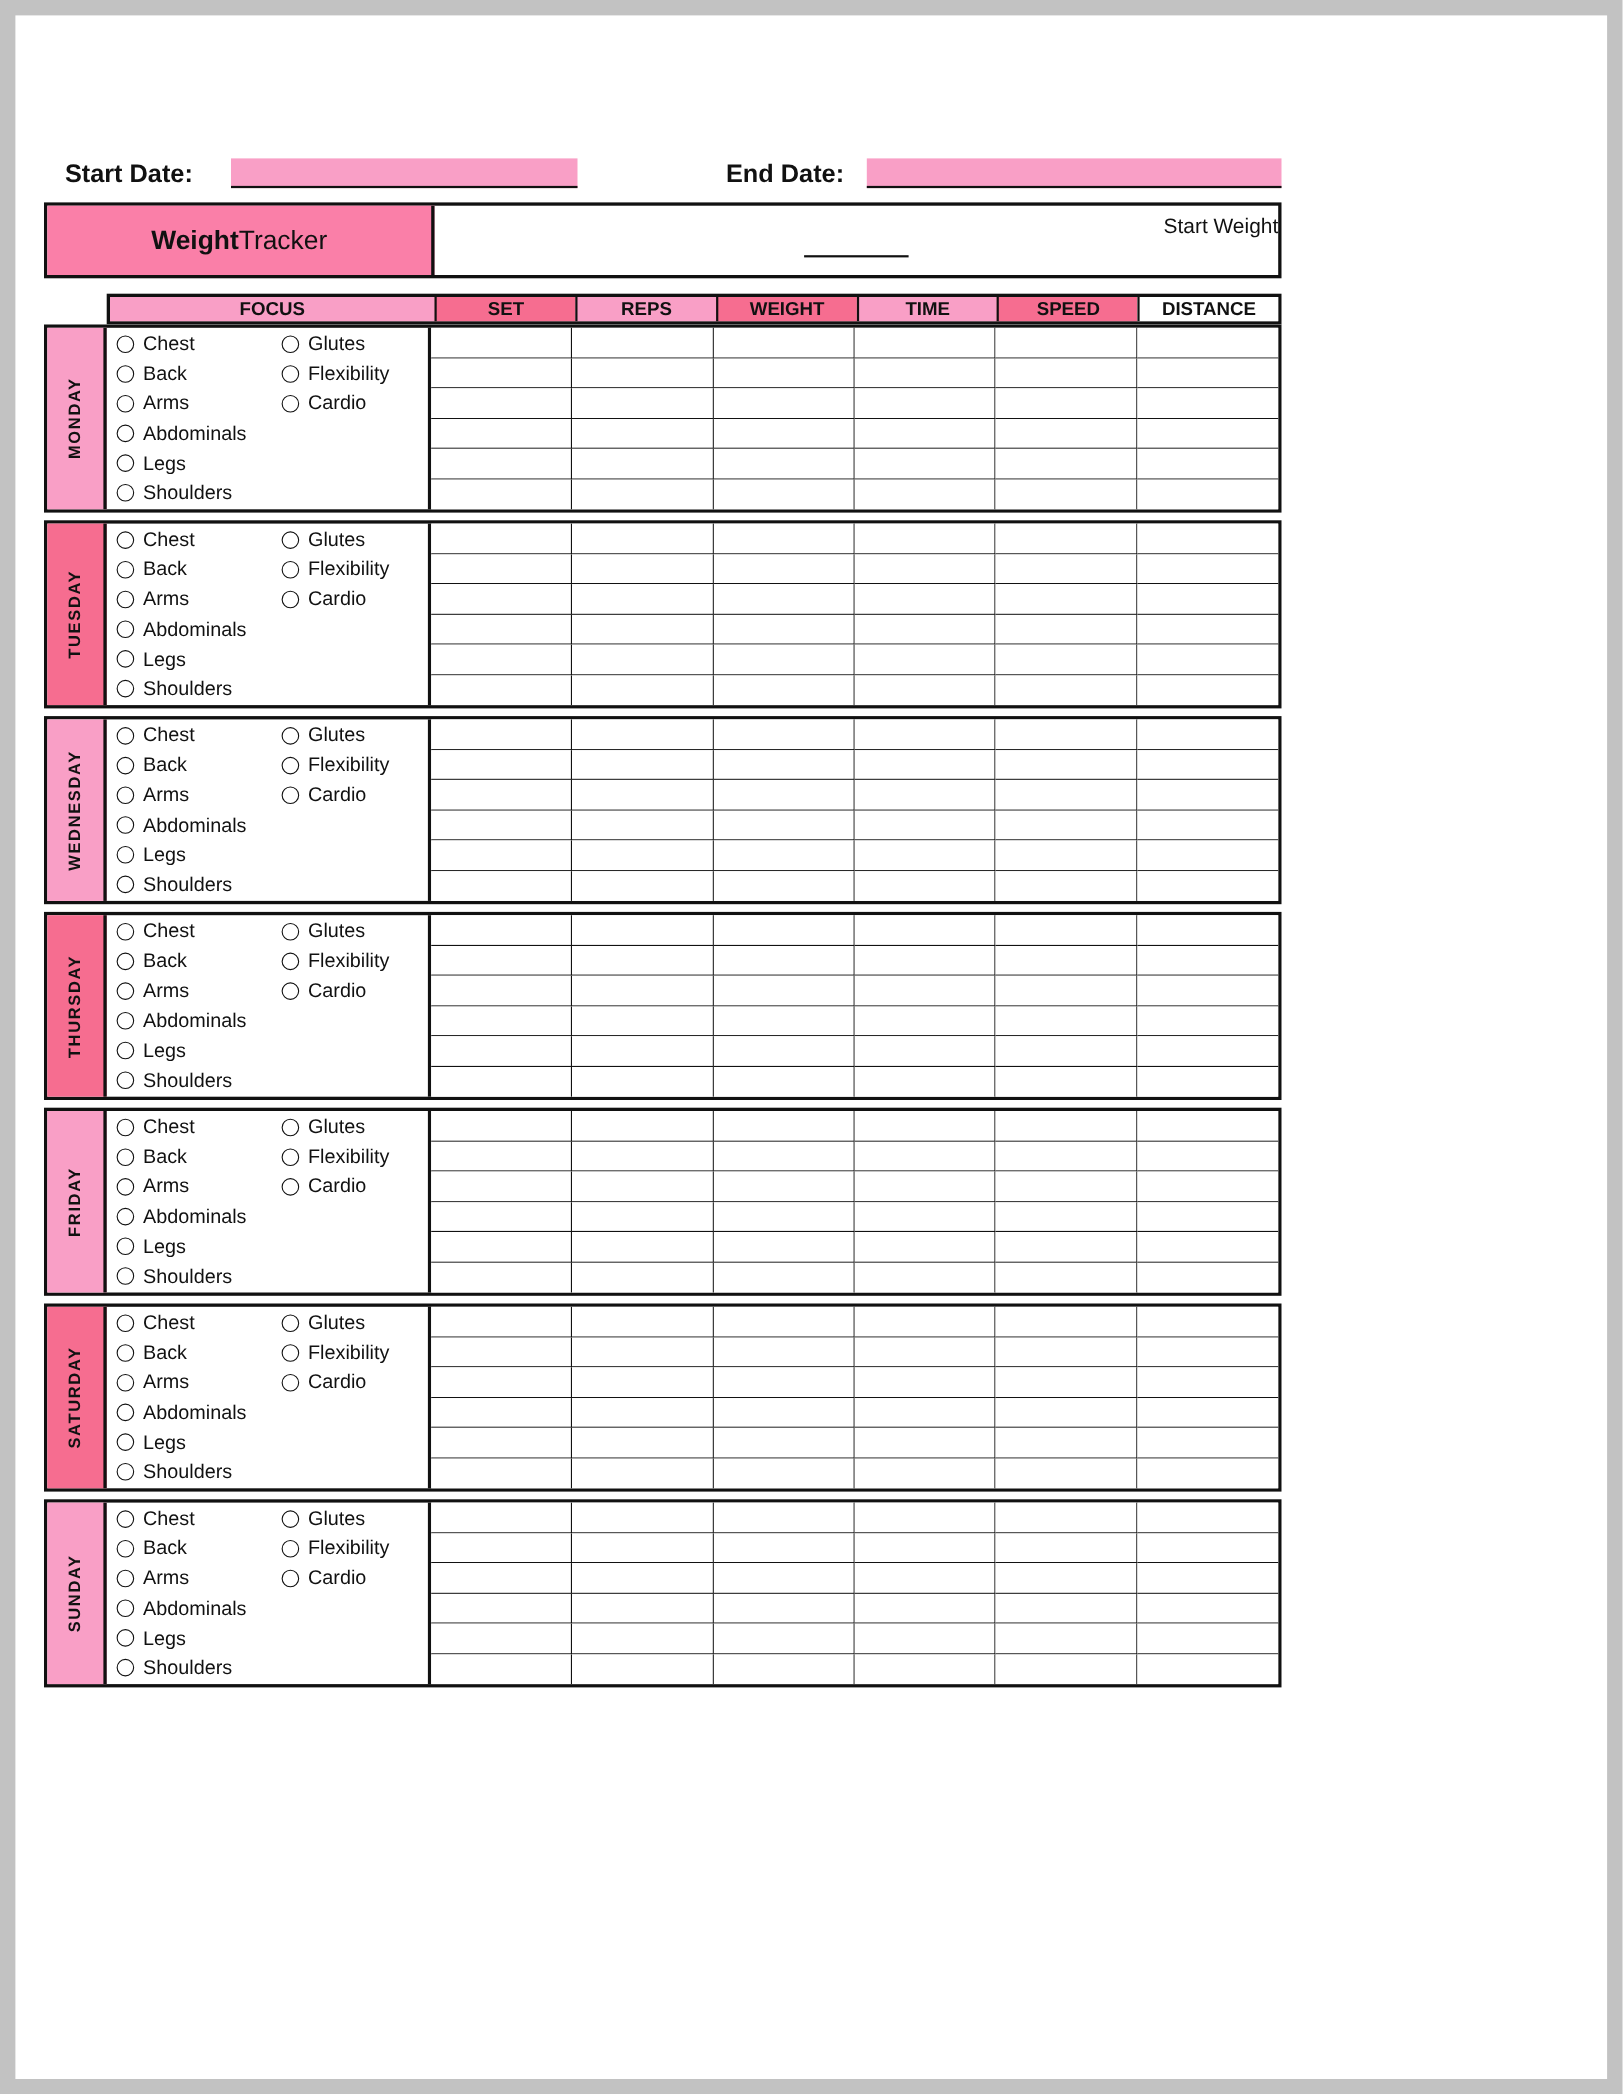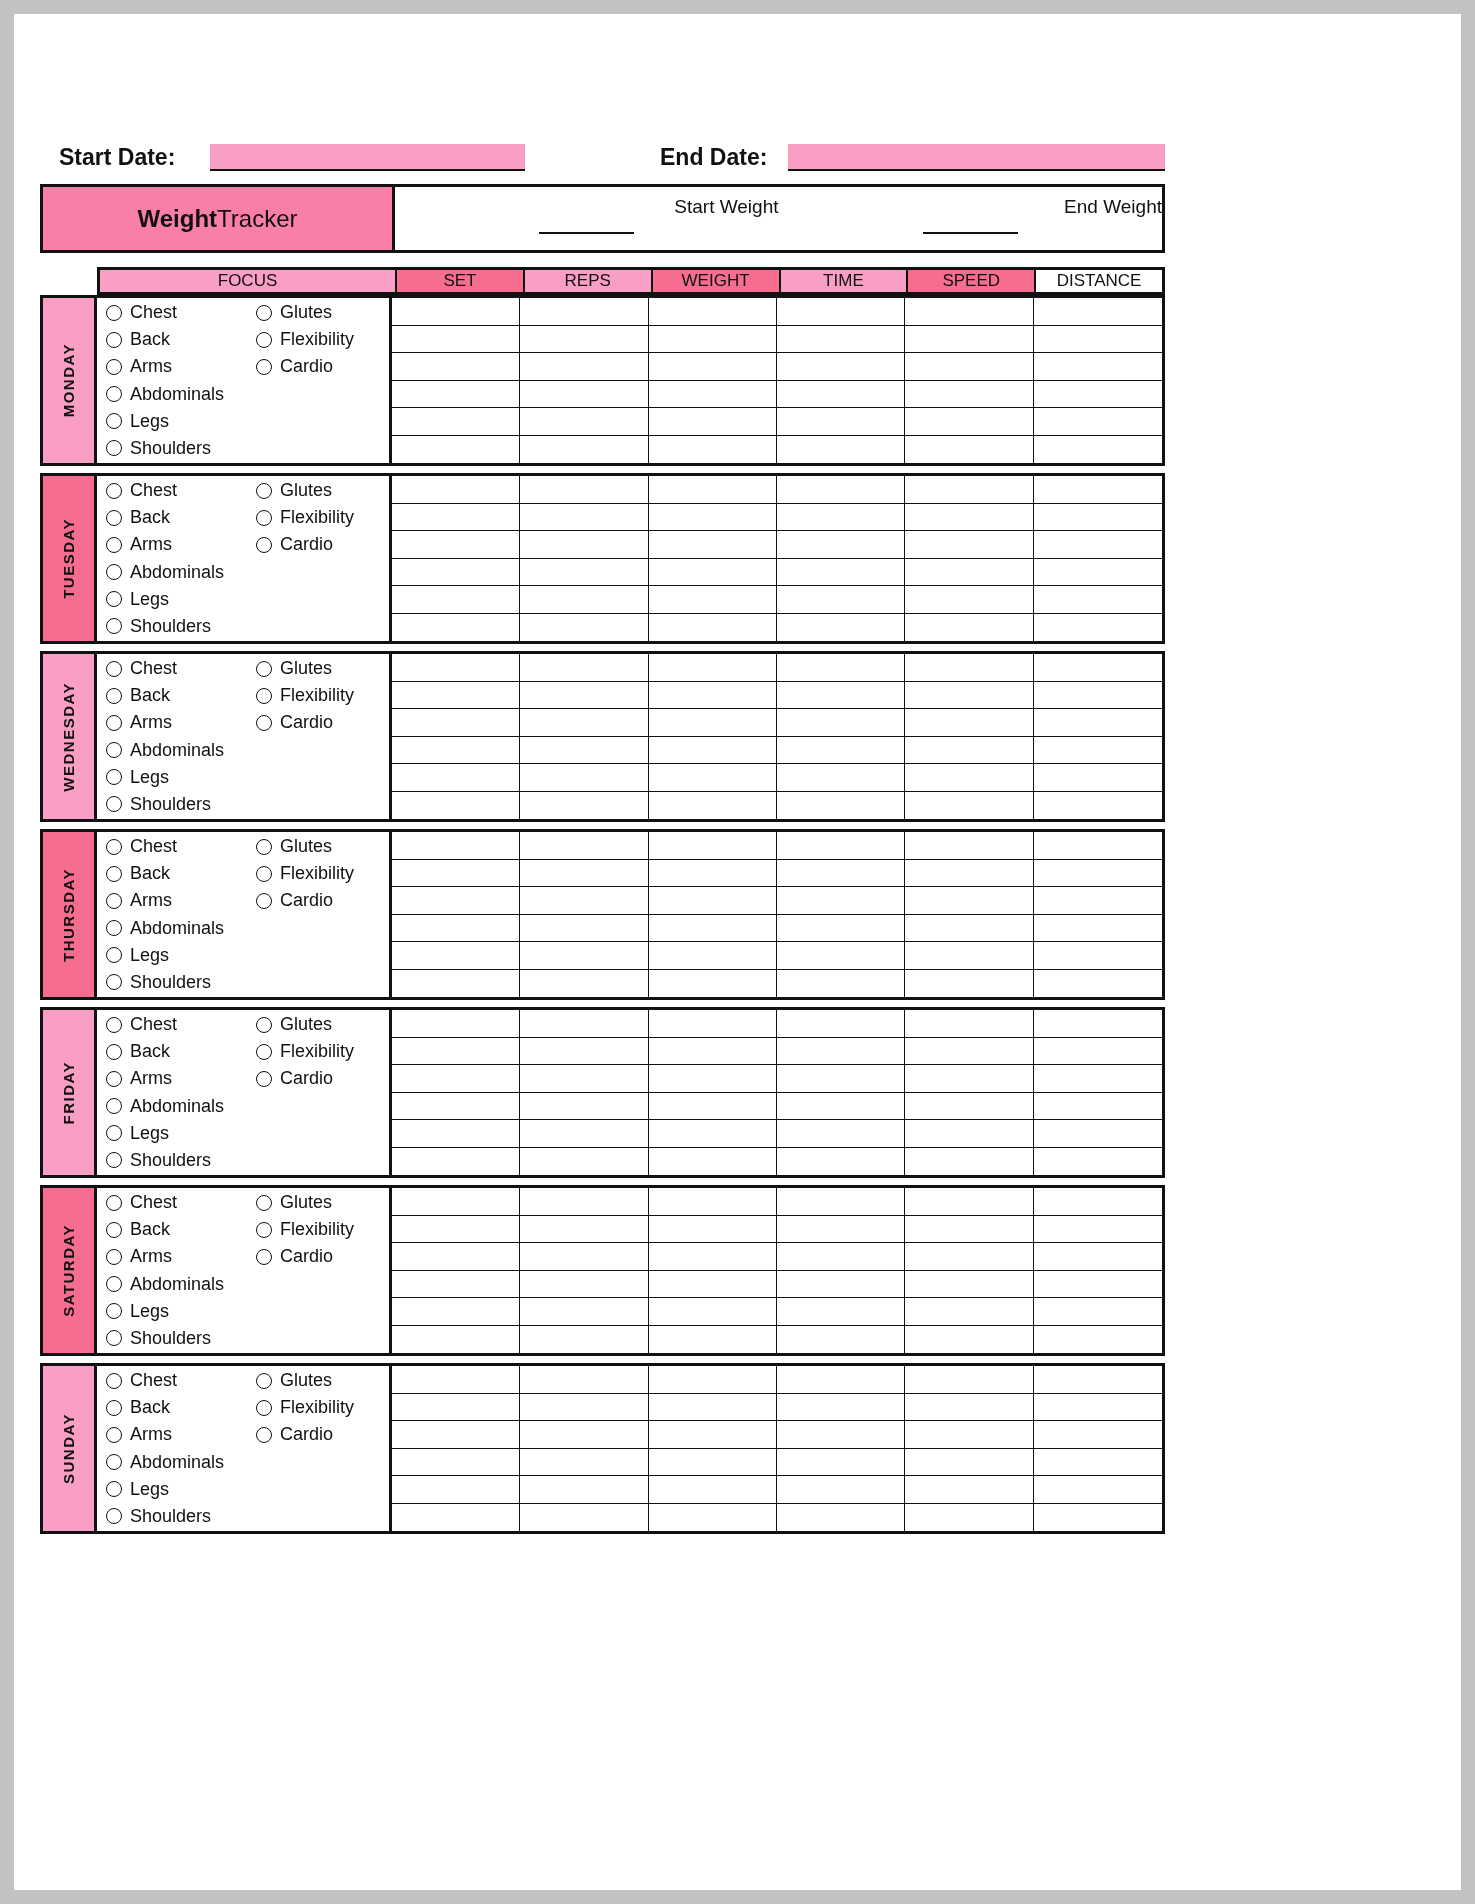--- a/index.html
+++ b/index.html
@@ -27,21 +27,21 @@
 
   .weight-tracker{position:absolute;left:26px;top:170px;width:1125px;height:69px;border:3px solid #111;display:flex;background:#fff}
   .wt-title{width:352px;background:#FA7FA8;border-right:3px solid #111;display:flex;align-items:center;justify-content:center;font-size:24px}
   .wt-title .bold{font-weight:700}
   .wt-cols{flex:1;display:flex}
   .wt-col{flex:1;text-align:right;padding-top:9px}
   .wt-col-label{font-size:19px}
   .wt-line{width:95px;height:1px;border-bottom:2px solid #111;margin:14px auto 0}
 
   .table-header{position:absolute;left:83px;top:253px;width:1068px;height:28px;border:3px solid #111;display:grid;grid-template-columns:295px repeat(6,1fr);background:#fff}
-  .header-cell{display:flex;align-items:center;justify-content:center;font-size:17px;font-weight:400;border-left:2px solid #111;overflow:hidden}
+  .header-cell{display:flex;align-items:center;justify-content:center;font-size:17px;font-weight:700;border-left:2px solid #111;overflow:hidden}
   .header-cell:first-child{border-left:none}
 
   .tone-light{background:#F99FC6}
   .tone-dark{background:#F66D90}
   .tone-white{background:#fff}
 
   .day-blocks{position:absolute;left:26px;top:281px;width:1125px}
   .day-block{height:171px;margin-bottom:7px;border:3px solid #111;display:grid;grid-template-columns:54px 295px 1fr;background:#fff}
   .day-label{border-right:3px solid #111;display:flex;align-items:center;justify-content:center}
   .day-label span{writing-mode:vertical-rl;transform:rotate(180deg);font-weight:700;font-size:15px;letter-spacing:1.5px}
@@ -70,24 +70,20 @@
   <div class="weight-tracker">
     <div class="wt-title">
       <span class="bold">Weight</span>
       <span> Tracker</span>
     </div>
     <div class="wt-cols">
       <div class="wt-col">
         <div class="wt-col-label">Start Weight</div>
         <div class="wt-line"></div>
       </div>
-      <div class="wt-col">
-        <div class="wt-col-label">End Weight</div>
-        <div class="wt-line"></div>
-      </div>
     </div>
   </div>
 
   <div class="table-header">
     <div class="header-cell tone-light">FOCUS</div>
 
   <div class="header-cell tone-dark">SET</div>
       <div class="header-cell tone-light">REPS</div>
       <div class="header-cell tone-dark">WEIGHT</div>
       <div class="header-cell tone-light">TIME</div>

